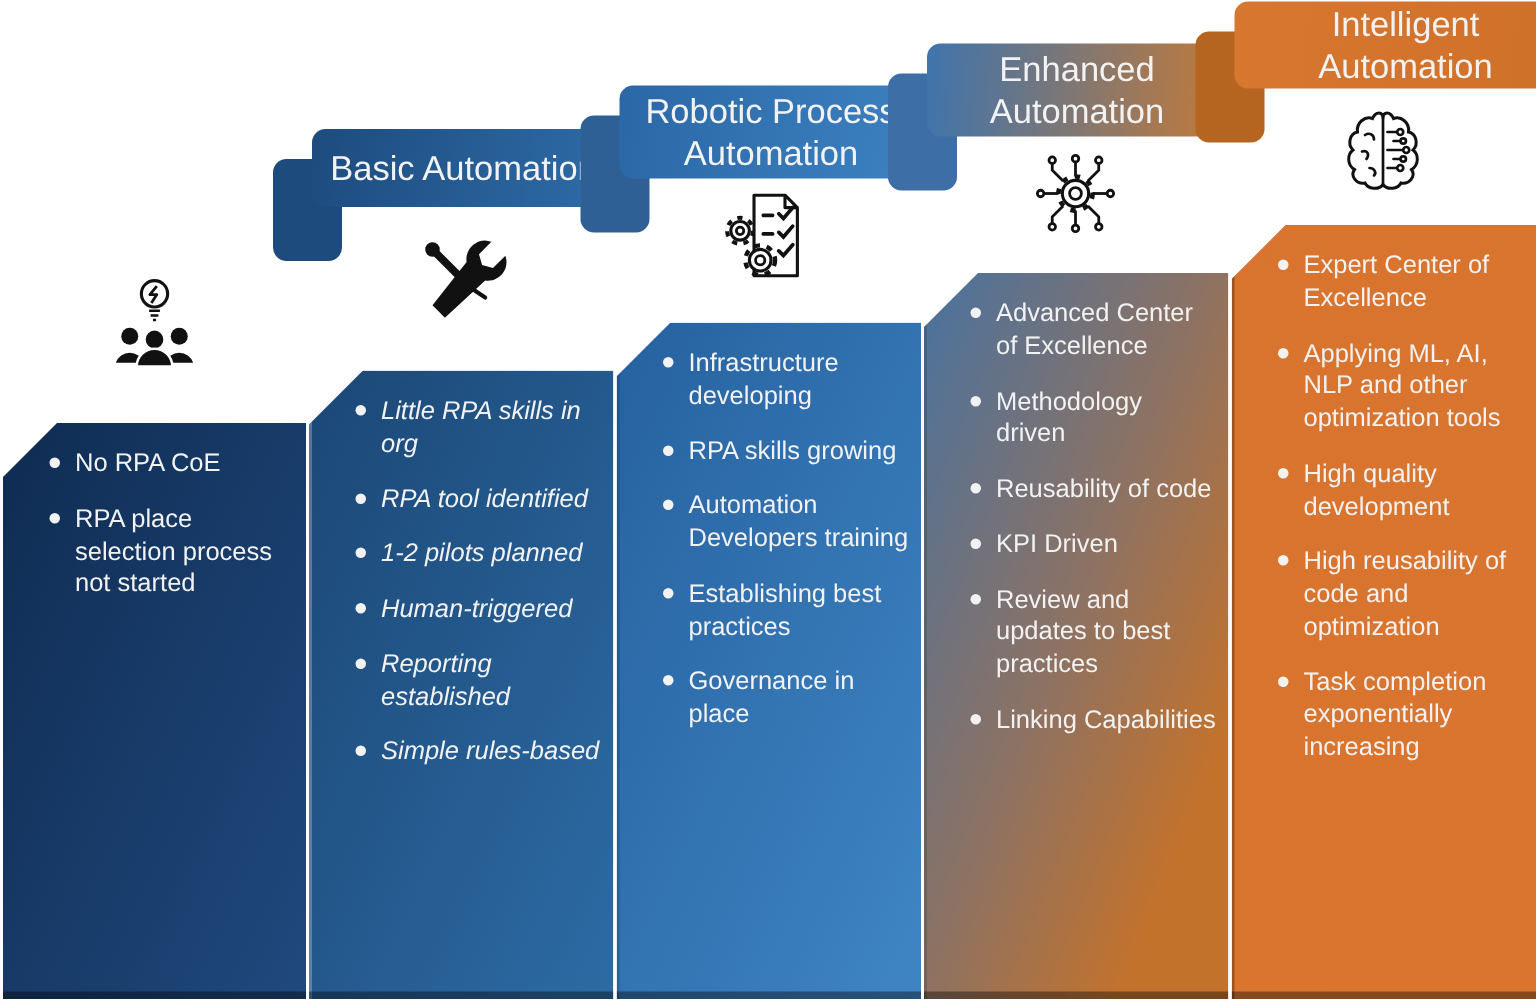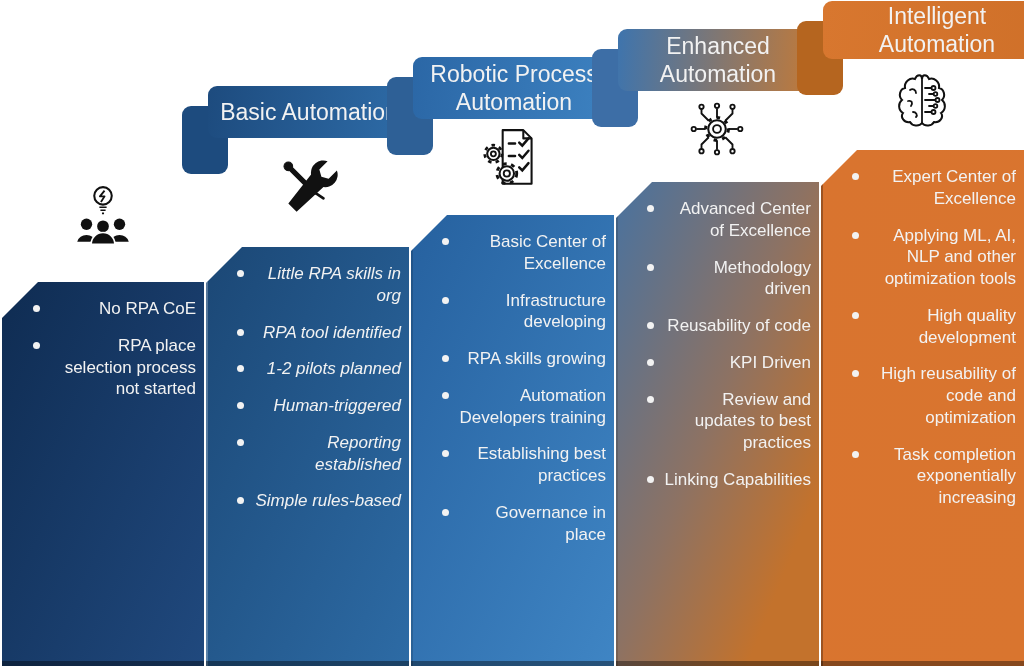--- a/index.html
+++ b/index.html
@@ -2,21 +2,21 @@
 <html><head>
 <meta charset="utf-8">
 <style>
   html,body{margin:0;padding:0;background:#ffffff;}
   #canvas{position:relative;width:1024px;height:672px;background:#ffffff;overflow:hidden;
           font-family:"Liberation Sans", sans-serif;}
 
   
   .col{position:absolute;bottom:6px;clip-path:polygon(0 36px,36px 0,100% 0,100% 100%,0 100%);}
   .col .edge{position:absolute;left:0;right:0;bottom:0;height:5px;background:rgba(0,0,0,.38);}
-  .col ul{list-style:none;margin:0;padding:16px 8px 0 30px;text-align:right;}
+  .col ul{list-style:none;margin:0;padding:16px 8px 0 30px;}
   .col li{position:relative;padding-left:18px;margin-bottom:15px;
           color:#f2f2f2;font-size:17px;line-height:1.28;}
   .col li::before{content:"";position:absolute;left:1px;top:7px;width:7px;height:7px;
           border-radius:50%;background:#f2f2f2;}
   .c1{left:2px;width:202px;top:282px;z-index:1;background:linear-gradient(115deg,#0f2c52 0%,#20497e 100%);}
   .c2{left:206px;width:203px;top:247px;z-index:1;background:linear-gradient(115deg,#1b4775 0%,#2d6ba5 100%);box-shadow:inset 2px 0 0 rgba(255,255,255,.25);font-style:italic;}
   .c3{left:411px;width:203px;top:215px;z-index:1;background:linear-gradient(115deg,#26619f 0%,#3f85c4 100%);box-shadow:inset 2px 0 0 rgba(0,0,0,.15);}
   .c4{left:616px;width:203px;top:182px;z-index:1;background:linear-gradient(112deg,#49729f 0%,#8d7263 48%,#c3722c 82%);box-shadow:inset 2px 0 0 rgba(0,0,0,.15);}
   .c5{left:821px;width:203px;top:150px;z-index:1;background:linear-gradient(115deg,#d9742f 0%,#d9752f 100%);box-shadow:inset 2px 0 0 rgba(0,0,0,.28);}
 
@@ -170,21 +170,20 @@
       <li>1-2 pilots planned</li>
       <li>Human-triggered</li>
       <li>Reporting established</li>
       <li>Simple rules-based</li>
     </ul>
     <div class="edge"></div>
   </div>
 
   <div class="col c3">
     <ul>
-      <li>Basic Center of Excellence</li>
       <li>Infrastructure developing</li>
       <li>RPA skills growing</li>
       <li>Automation Developers training</li>
       <li>Establishing best practices</li>
       <li>Governance in place</li>
     </ul>
     <div class="edge"></div>
   </div>
 
   <div class="col c4">

